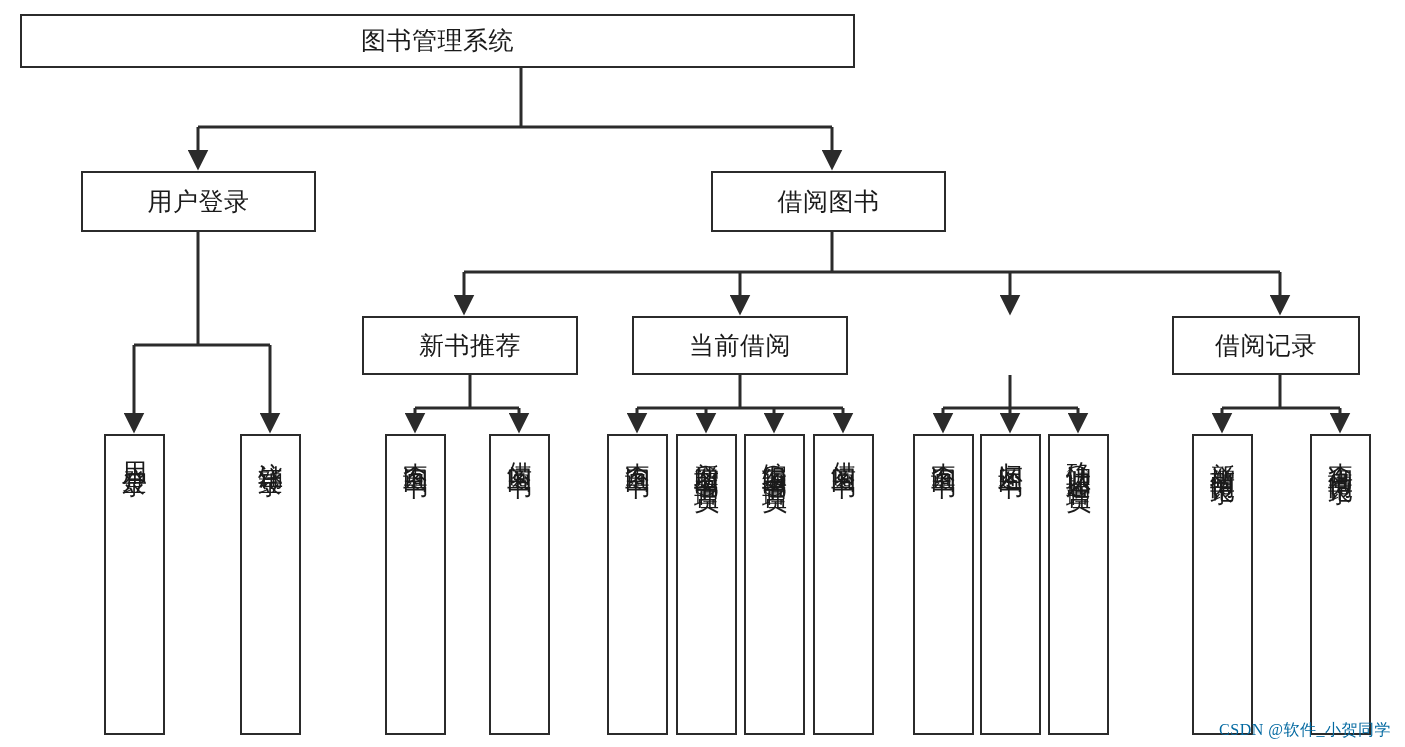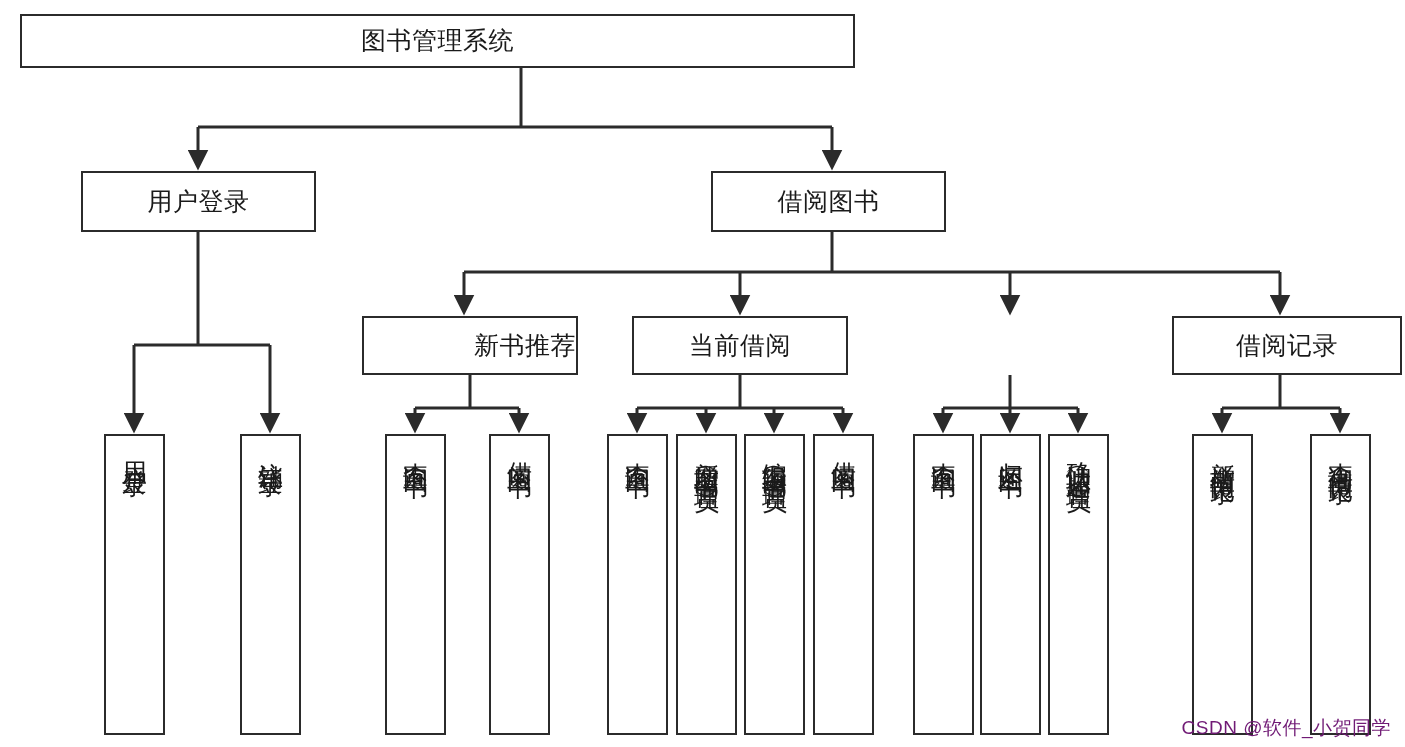--- a/index.html
+++ b/index.html
@@ -55,24 +55,25 @@
     text-orientation: upright;
     letter-spacing: 4px;
     line-height: 1.0;
     white-space: nowrap;
     display: block;
   }
   .watermark {
     position: absolute;
     right: 14px;
     bottom: 6px;
-    font-size: 19px;
-    color: #701a75;
+    font-size: 16px;
+    color: #0369a1;
     white-space: nowrap;
     letter-spacing: 0.5px;
+    font-family: Liberation Serif, serif;
   }
 </style>
 </head>
 <body>
 
 <div id="canvas">
 
   <svg class="edges" viewBox="0 0 1405 747" xmlns="http://www.w3.org/2000/svg">
     <defs>
       <marker id="arrow" viewBox="0 0 12 12" refX="6" refY="6" markerWidth="7" markerHeight="7" orient="auto-start-reverse">
@@ -125,27 +126,27 @@
     <span>图书管理系统</span>
   </div>
 
   <div class="node horiz" style="left:81px; top:171px; width:235px; height:61px;">
     <span>用户登录</span>
   </div>
   <div class="node horiz" style="left:711px; top:171px; width:235px; height:61px;">
     <span>借阅图书</span>
   </div>
 
-  <div class="node horiz" style="left:362px; top:316px; width:216px; height:59px;justify-content:flex-end;">
+  <div class="node horiz" style="left:362px; top:316px; width:216px; height:59px;">
     <span>新书推荐</span>
   </div>
   <div class="node horiz" style="left:632px; top:316px; width:216px; height:59px;">
     <span>当前借阅</span>
   </div>
-  <div class="node horiz" style="left:1172px; top:316px; width:230px; height:59px;">
+  <div class="node horiz" style="left:1172px; top:316px; width:188px; height:59px;">
     <span>借阅记录</span>
   </div>
 
   <div class="node leaf" style="left:104px; top:434px; width:61px; height:301px;">
     <span class="vtext">用户登录</span>
   </div>
   <div class="node leaf" style="left:240px; top:434px; width:61px; height:301px;">
     <span class="vtext">注销登录</span>
   </div>
 

